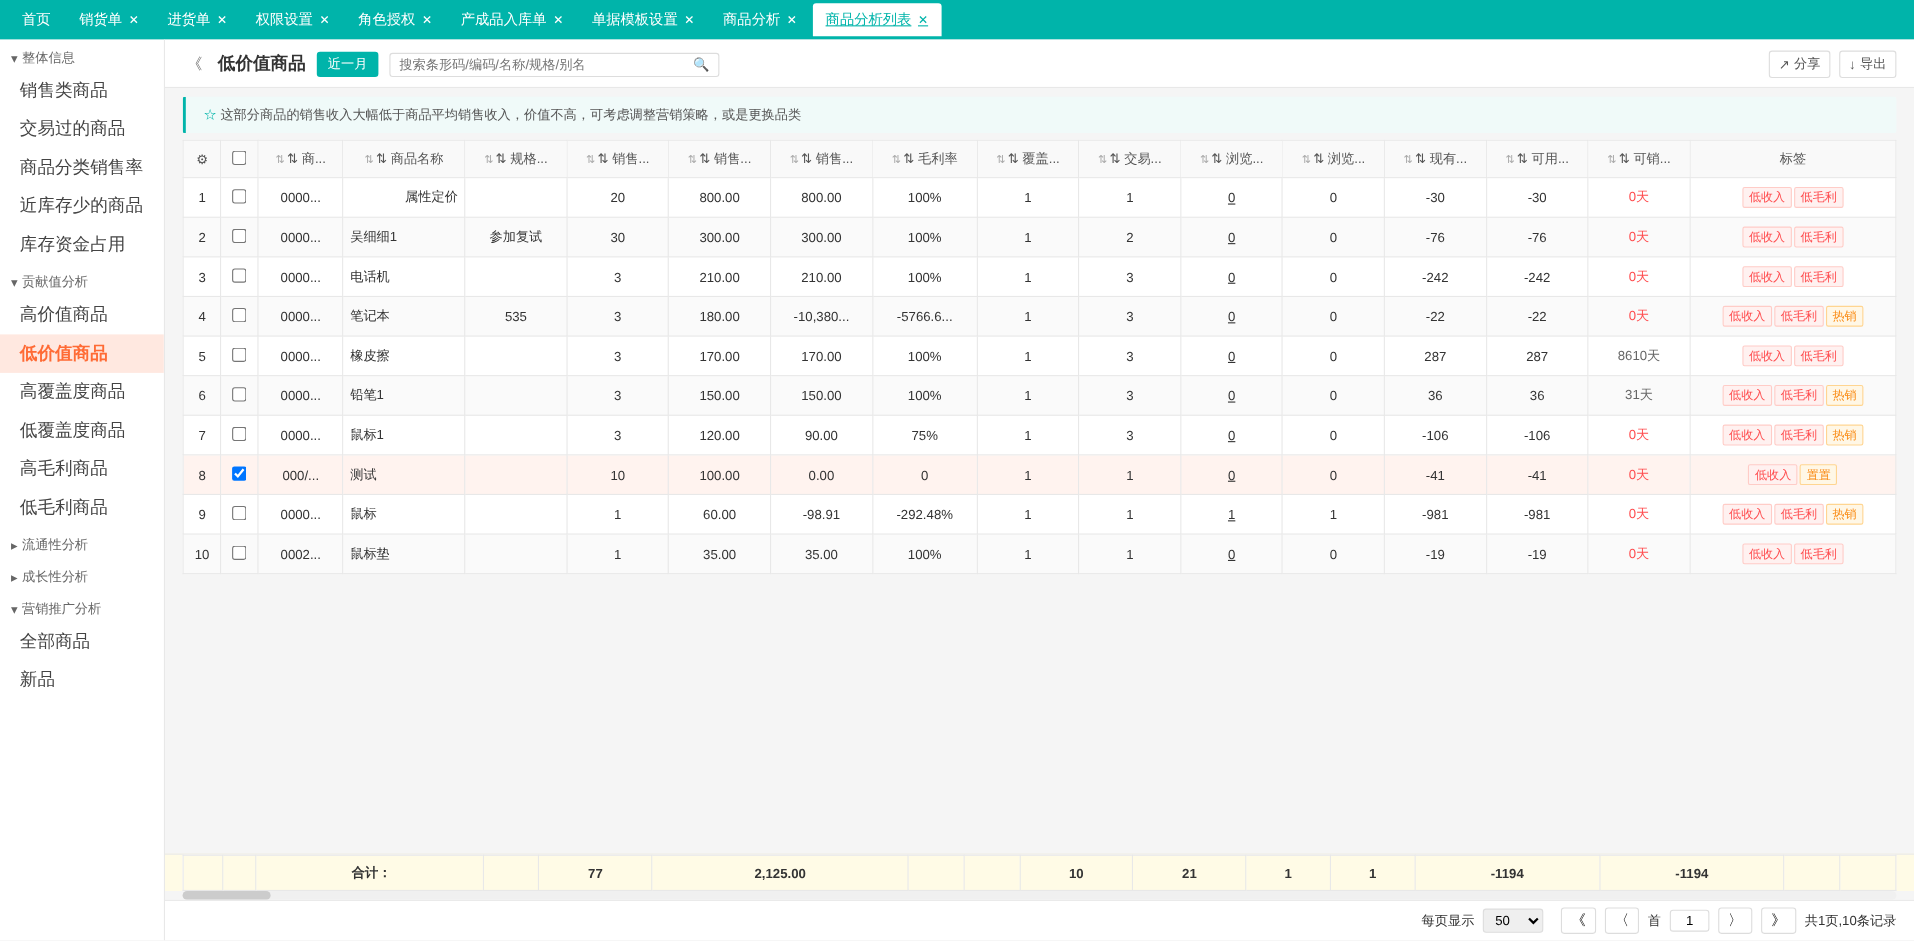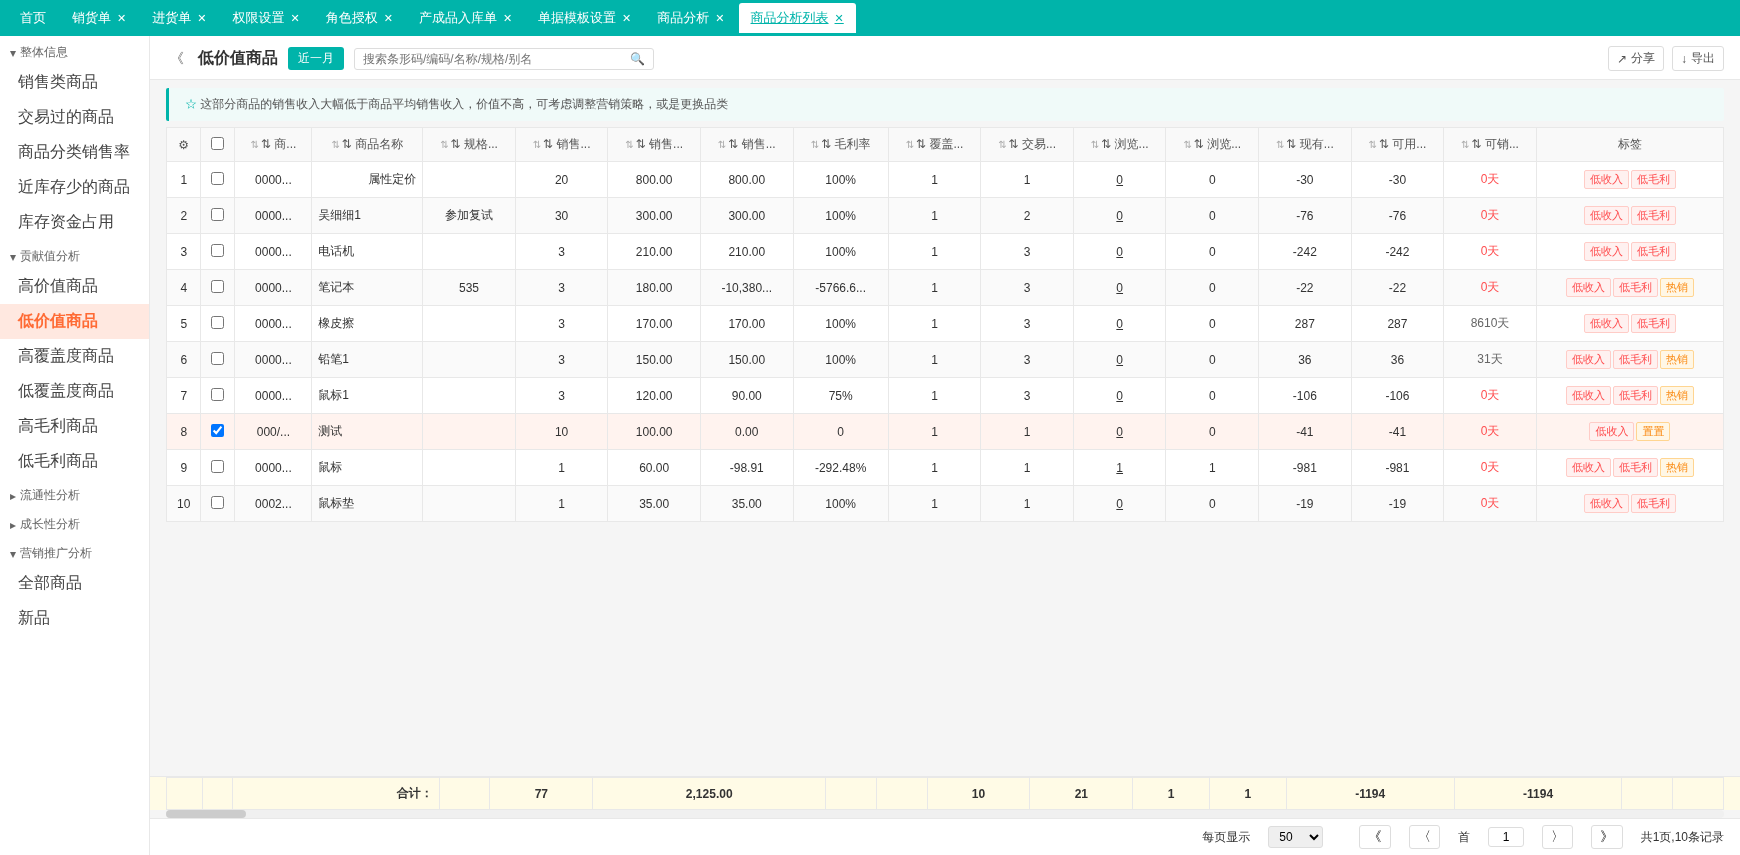--- a/index.html
+++ b/index.html
@@ -206,21 +206,21 @@
     }
 
     
     .pagination-bar {
       background: #fff;
       border-top: 1px solid #e8e8e8;
       padding: 6px 16px;
       display: flex;
       align-items: center;
       justify-content: flex-end;
-      gap: 18px;
+      gap: 8px;
       font-size: 12px;
       flex-shrink: 0;
     }
     .page-size-select {
       border: 1px solid #ddd;
       padding: 2px 6px;
       border-radius: 3px;
       font-size: 12px;
     }
     .page-btn {
@@ -560,21 +560,21 @@
           </tbody>
       </table>
     </div>
 
     <div class="footer-total">
       <table style="width:100%; border-collapse: collapse;">
         <tbody>
             <tr class="total-row">
           <td style="width:36px;"></td>
           <td style="width:30px;"></td>
-          <td colspan="2" style="text-align:right; padding-left:10px;">合计：</td>
+          <td colspan="2" style="text-align:center; padding-left:10px;">合计：</td>
           <td></td>
           <td>77</td>
           <td>2,125.00</td>
           <td></td>
           <td></td>
           <td>10</td>
           <td>21</td>
           <td>1</td>
           <td>1</td>
           <td>-1194</td>

